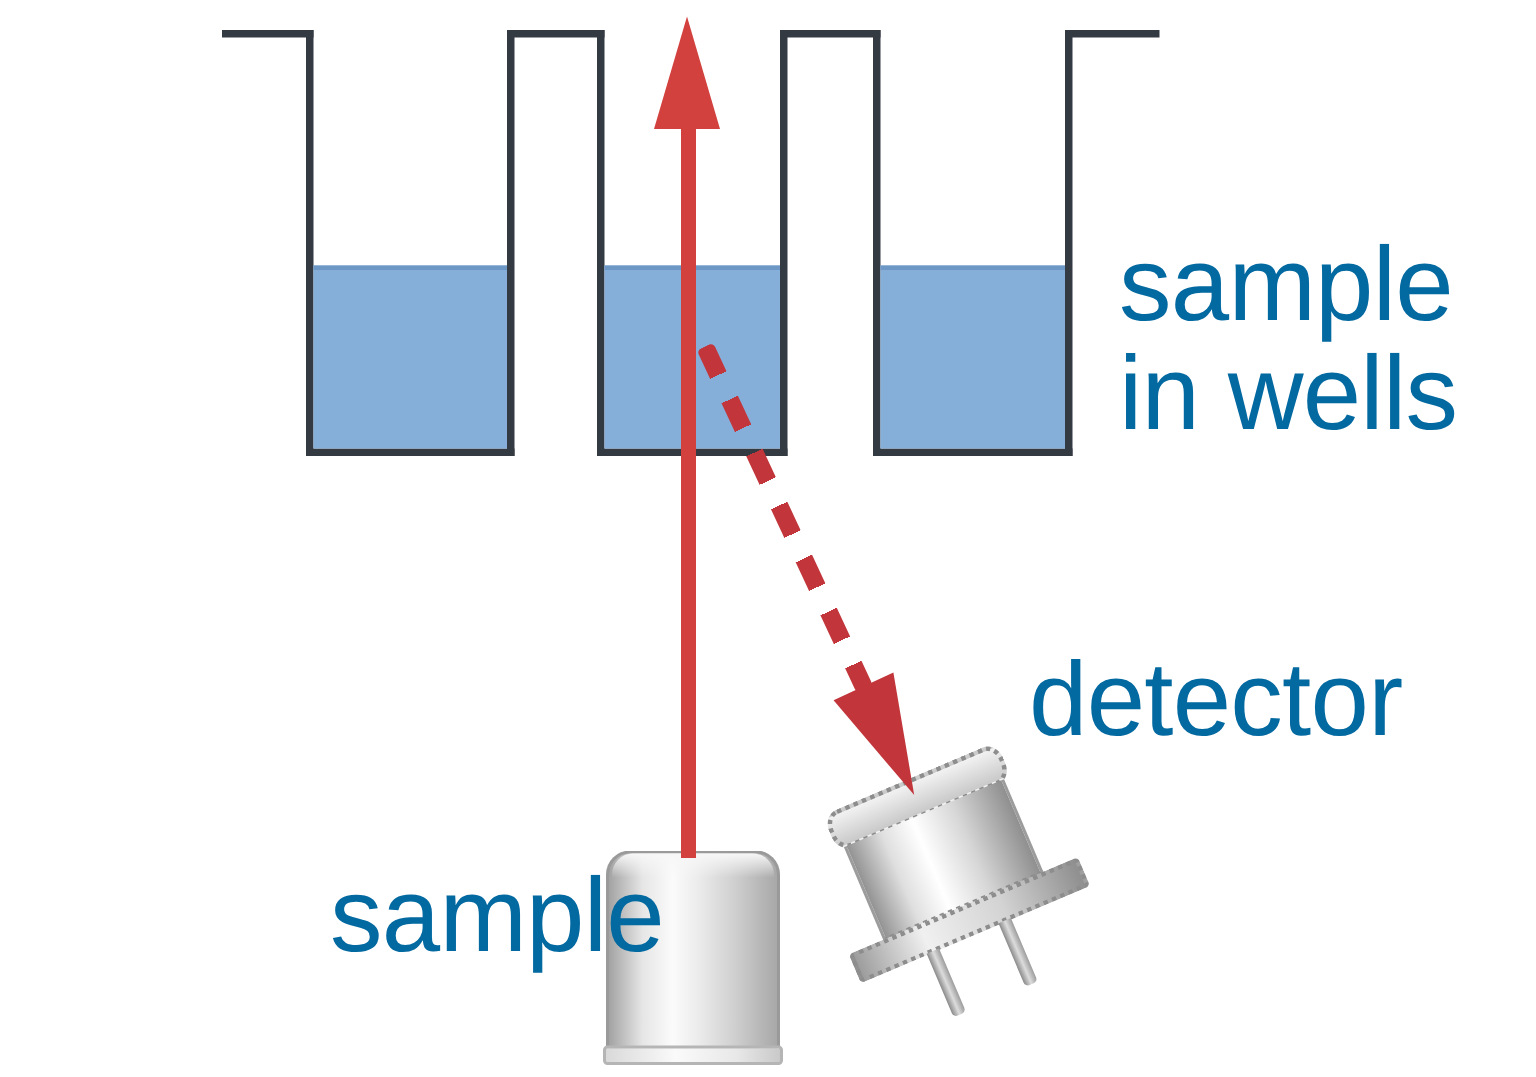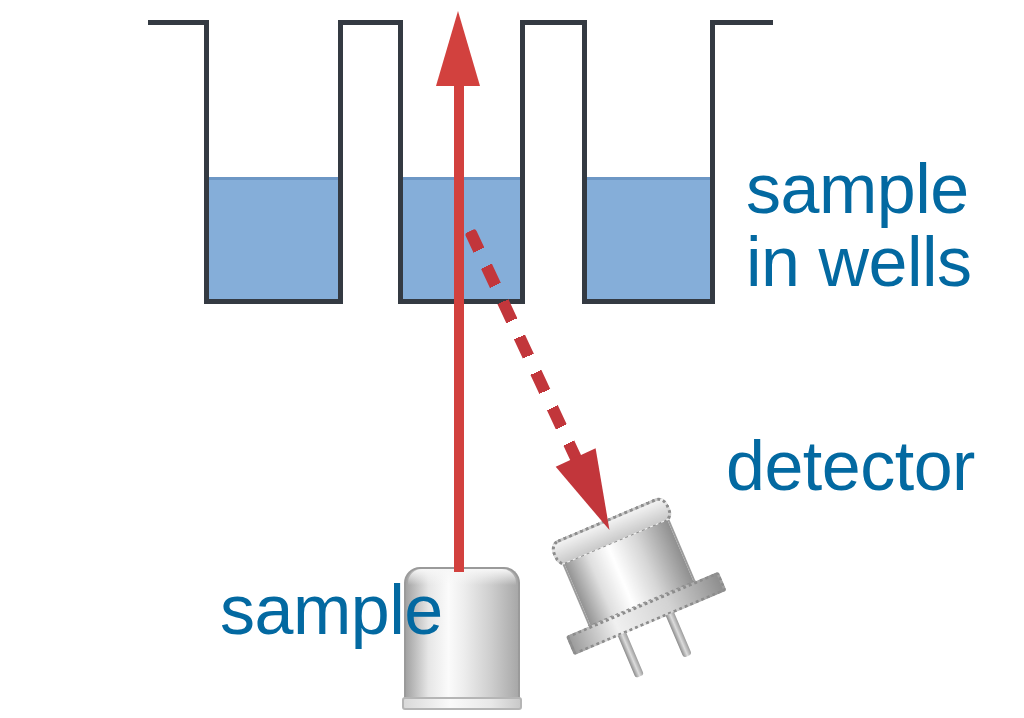--- a/index.html
+++ b/index.html
@@ -135,16 +135,16 @@
     <div class="det-body"></div>
     <div class="det-flange"></div>
     <div class="det-pin p1"></div>
     <div class="det-pin p2"></div>
   </div>
 
   <div class="lbl" style="left:746px;top:153px;">
     <div>sample</div>
     <div>in wells</div>
   </div>
-  <div class="lbl" style="left:686px;top:430px;margin-left:40px;">detector</div>
+  <div class="lbl" style="left:686px;top:430px;">detector</div>
   <div class="lbl" style="left:220px;top:574px;">sample</div>
 
 </div>
 
 </body></html>

